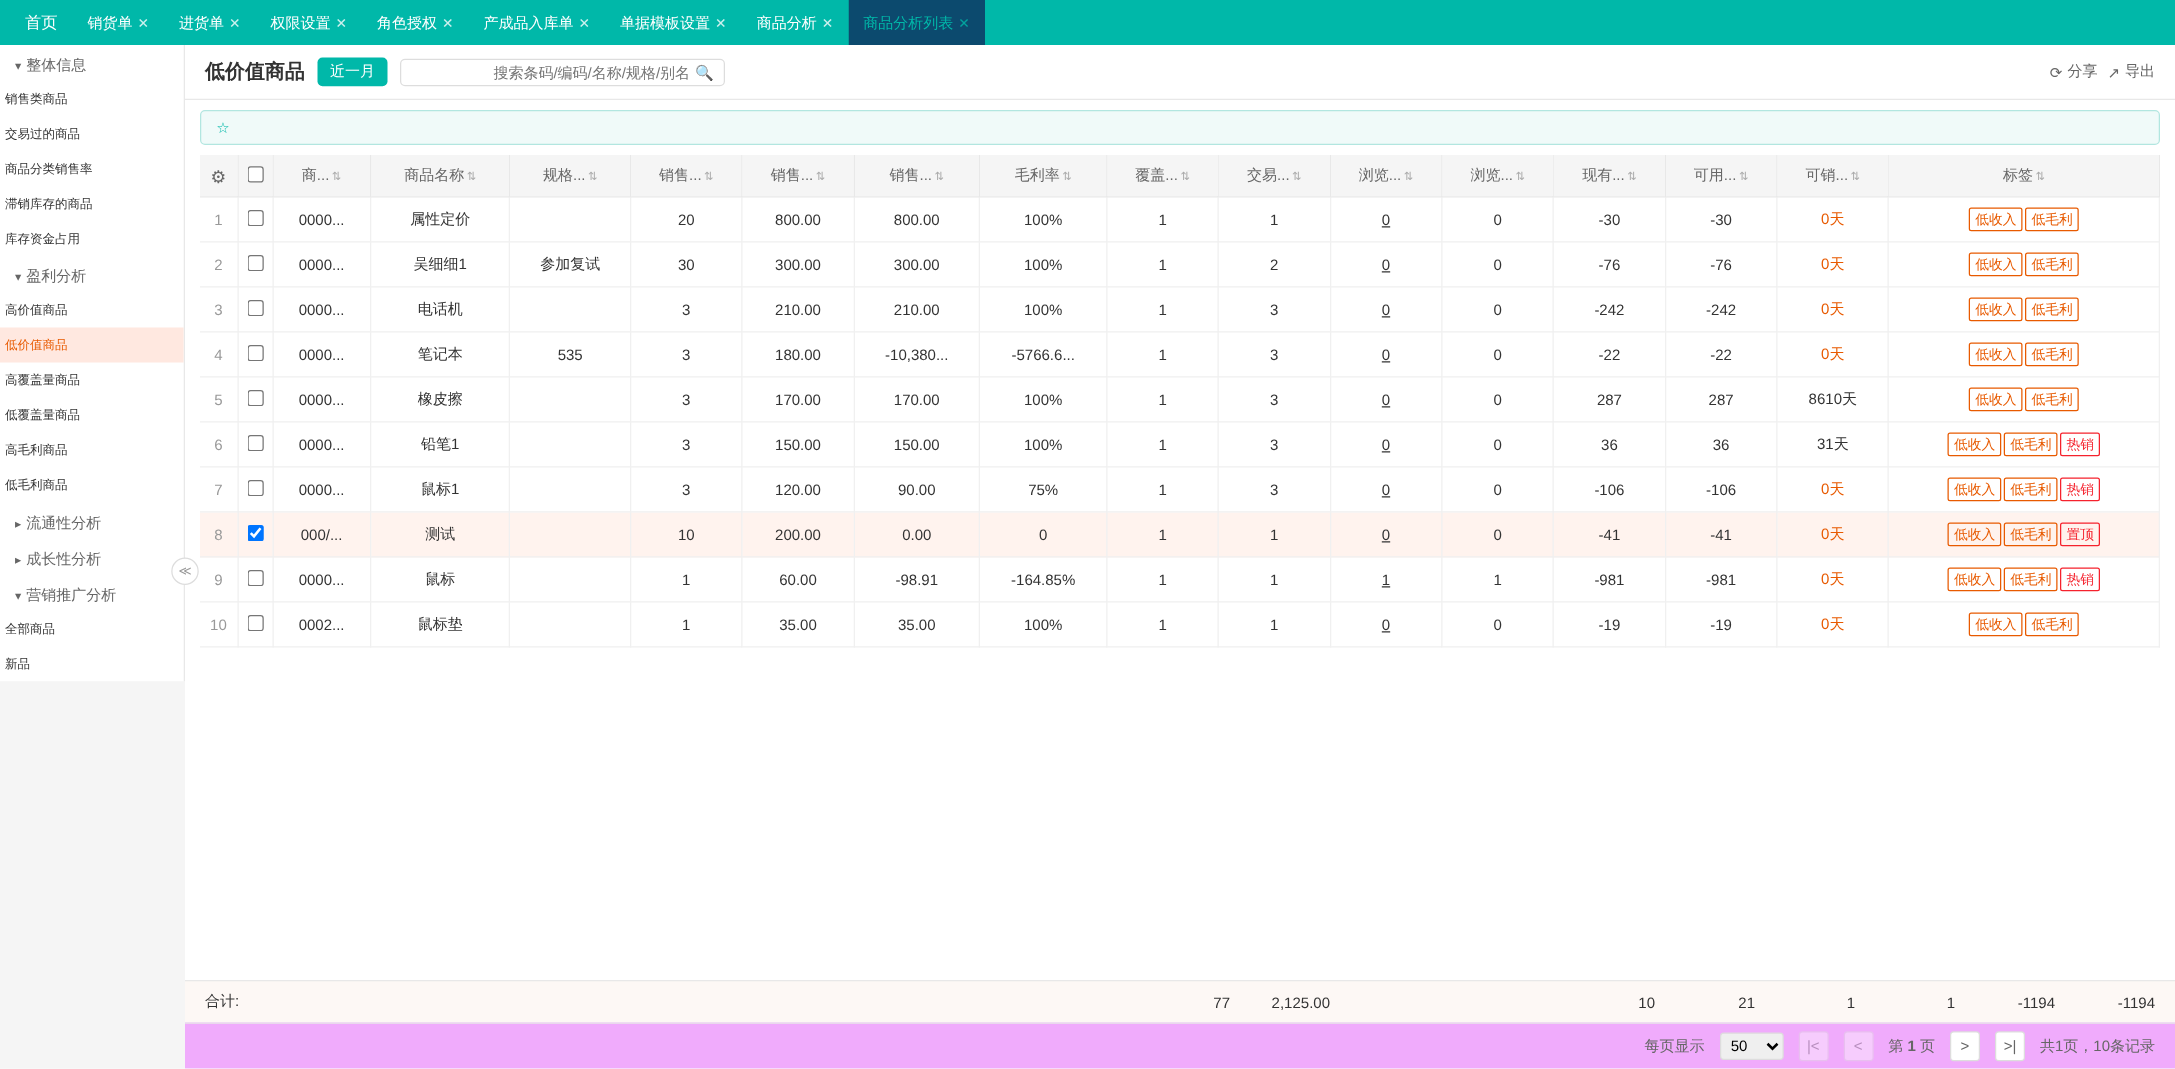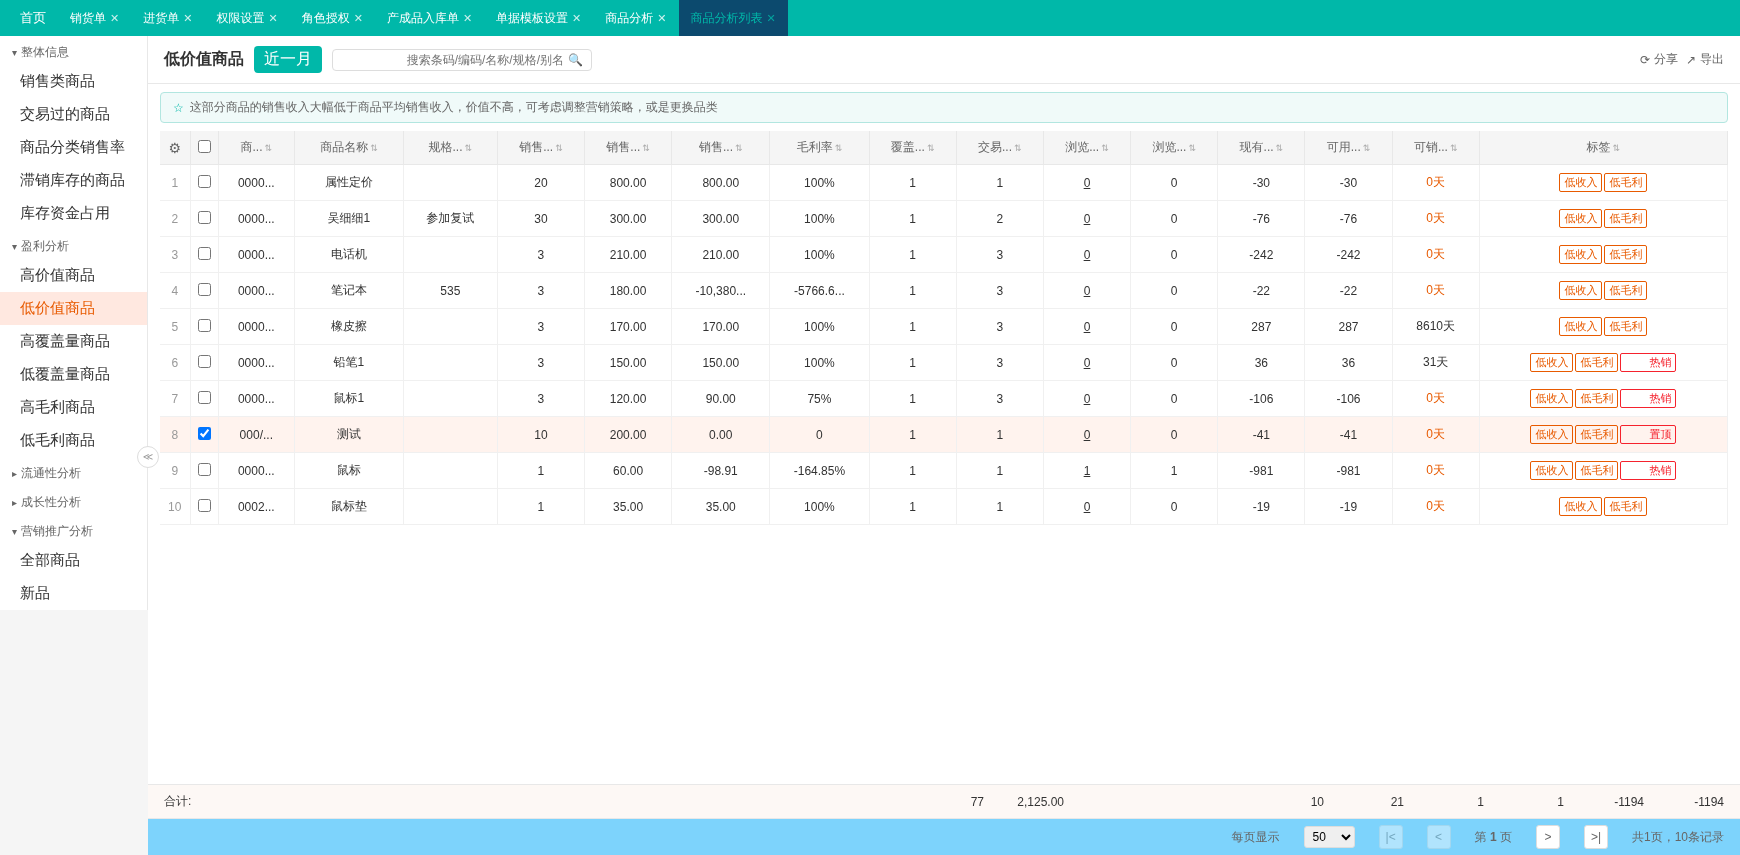--- a/index.html
+++ b/index.html
@@ -42,24 +42,24 @@
       padding: 8px 12px 4px;
       color: #666;
       font-size: 12px;
       display: flex;
       align-items: center;
       gap: 4px;
       cursor: pointer;
     }
     .sidebar-group-header .arrow { font-size: 10px; }
     .sidebar-item {
-      padding: 7px 20px;
+      padding: 7px 4px;
       color: #333;
       cursor: pointer;
-      font-size: 15px;
+      font-size: 10px;
     }
     .sidebar-item.active { background: #ffe8e0; color: #e85a00; }
 
     
     .main { flex: 1; display: flex; flex-direction: column; overflow: hidden; background: #fff; }
 
     
     .content-header {
       display: flex;
       align-items: center;
@@ -68,21 +68,21 @@
       gap: 10px;
     }
     .page-title { font-size: 16px; font-weight: bold; color: #333; }
     .filter-btn {
       background: #00b8a9;
       color: #fff;
       border: none;
       border-radius: 4px;
       padding: 3px 10px;
       cursor: pointer;
-      font-size: 16px;
+      font-size: 12px;
       font-family: Liberation Mono, monospace;
     }
     .search-box {
       display: flex;
       align-items: center;
       border: 1px solid #ddd;
       border-radius: 4px;
       padding: 3px 8px;
       gap: 4px;
       flex: 1;
@@ -154,21 +154,21 @@
     tr.highlight td { background: #fff3ee; }
     .tag {
       display: inline-block;
       border: 1px solid;
       border-radius: 2px;
       padding: 1px 4px;
       font-size: 11px;
       margin: 1px;
     }
     .tag-orange { color: #e85a00; border-color: #e85a00; }
-    .tag-red { color: #f5222d; border-color: #f5222d; padding-left: 28px; }
+    .tag-red { color: #f5222d; border-color: #f5222d; }
     .underline { text-decoration: underline; cursor: pointer; }
     .checkbox-cell { width: 28px; }
     .num-cell { width: 30px; color: #999; }
 
     
     .footer-bar {
       border-top: 1px solid #e8e8e8;
       background: #fdf8f5;
       padding: 8px 16px;
       display: flex;
@@ -179,22 +179,22 @@
     .footer-label { color: #333; font-weight: normal; }
     .footer-val { color: #333; min-width: 60px; text-align: right; }
 
     
     .pagination-bar {
       border-top: 1px solid #e8e8e8;
       padding: 6px 16px;
       display: flex;
       align-items: center;
       justify-content: flex-end;
-      gap: 24px;
-      background: #7dd3fc;
+      gap: 12px;
+      background: #f0abfc;
     }
     .page-size-label { color: #666; }
     .page-size-select {
       border: 1px solid #ddd;
       border-radius: 3px;
       padding: 2px 4px;
       font-size: 12px;
     }
     .page-btn {
       width: 24px;
@@ -339,21 +339,20 @@
         </button>
         <button class="action-btn">
           <span>↗</span>
           <span>导出</span>
         </button>
       </div>
     </div>
 
     <div class="notice-bar">
       <span class="notice-icon">☆</span>
-      <span>这部分商品的销售收入大幅低于商品平均销售收入，价值不高，可考虑调整营销策略，或是更换品类</span>
     </div>
 
     <div class="table-wrapper">
       <table>
         <thead>
           <tr>
             <th><span class="settings-icon">⚙</span></th>
             <th><input type="checkbox" style=""></th>
             <th>
                 <div class="col-label">

